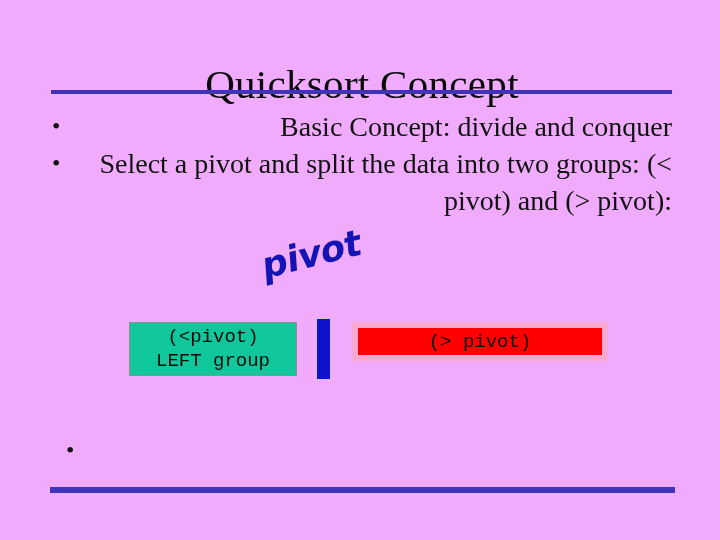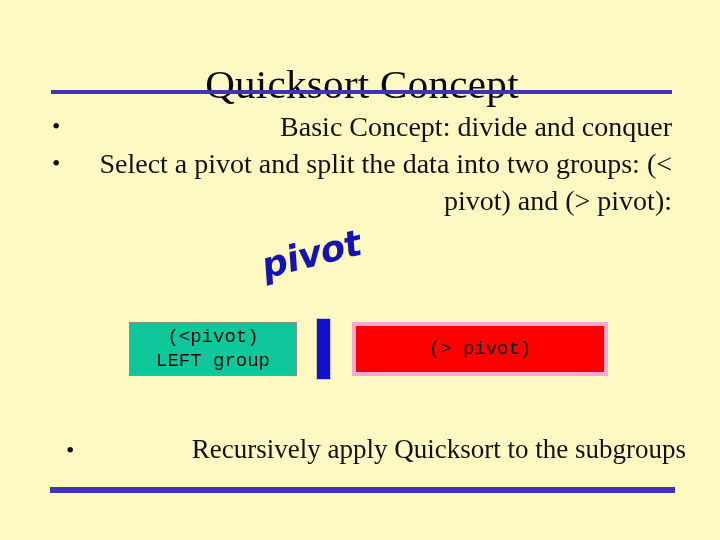--- a/index.html
+++ b/index.html
@@ -13,21 +13,21 @@
     font-family: "Liberation Serif", "DejaVu Serif", serif;
     overflow: hidden;
     position: relative;
   }
   #slide {
     position: absolute;
     left: 0;
     top: 0;
     width: 720px;
     height: 540px;
-    background: #fef9c3;
+    background: #f0abfc;
   }
 
   
   #title {
     position: absolute;
     left: 50px;
     top: 34px;
     width: 624px;
     text-align: center;
     font-size: 41px;
@@ -120,23 +120,23 @@
     top: 322px;
     width: 168px;
     height: 54px;
     background: #0fc79a;
     border: 1px solid #8f8f8f;
   }
   #right-group {
     left: 352px;
     top: 322px;
     width: 256px;
-    height: 54px;
+    height: 39px;
     background: #ff0000;
-    border: 4px solid #f9a8d4;
+    border: 6px solid #f9a8d4;
   }
   .box-line-1 {
     font-size: 19px;
     line-height: 24px;
   }
   .box-line-2 {
     font-size: 19px;
     line-height: 25px;
   }
   #pivot-bar {
@@ -195,19 +195,18 @@
 
   <div id="pivot-bar"></div>
 
   <div class="group-box" id="right-group">
     <div class="box-line-1">(&gt; pivot)</div>
   </div>
 
   <div id="bullets-bottom">
     <div class="bullet-row">
       <span class="bullet-dot">•</span>
-      <span class="bullet-text">Recursively apply Quicksort to the subgroups</span>
     </div>
   </div>
 
   <div class="rule" id="rule-bottom"></div>
 
 </div>
 
 </body></html>

